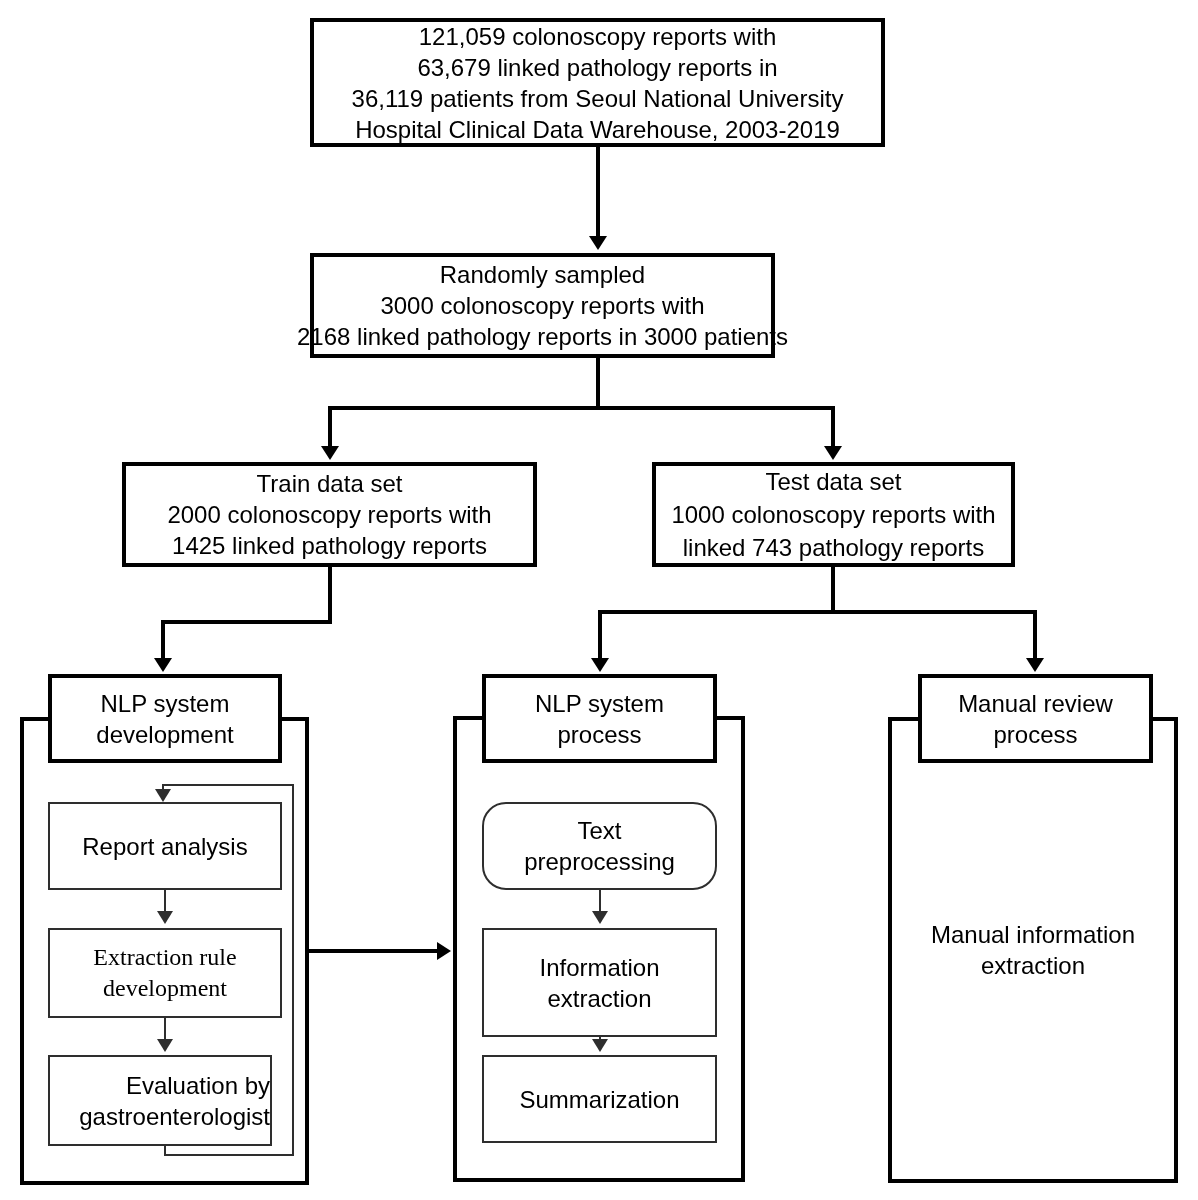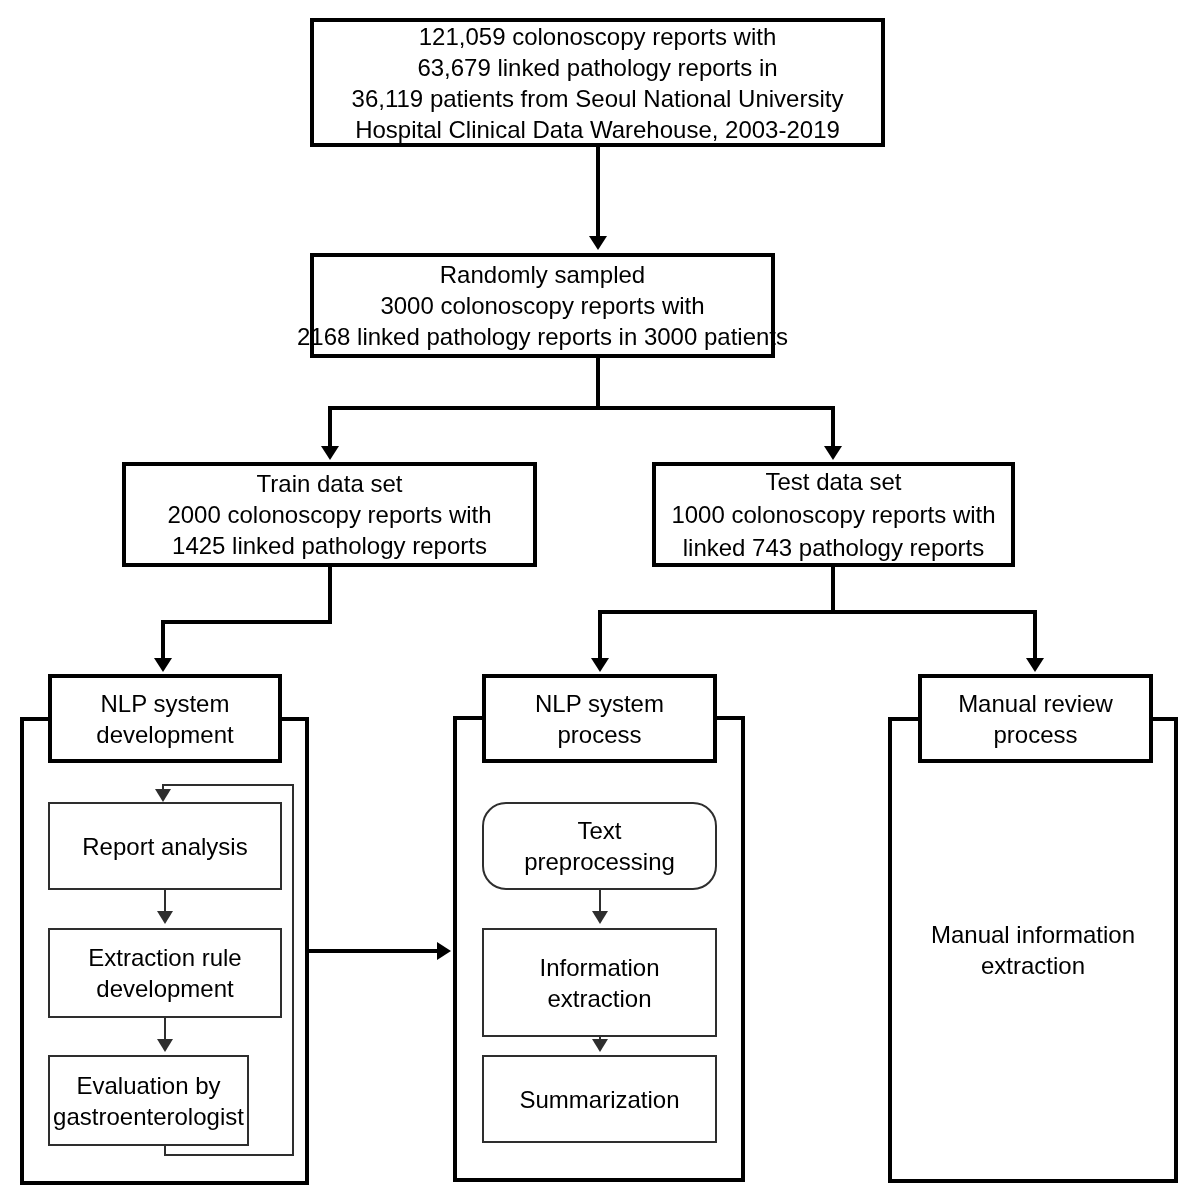--- a/index.html
+++ b/index.html
@@ -128,26 +128,26 @@
 
   <div class="box thick" style="left:918px; top:674px; width:235px; height:89px;">
     <div class="ln">Manual review</div>
     <div class="ln">process</div>
   </div>
 
   <div class="box thin" style="left:48px; top:802px; width:234px; height:88px;">
     <div class="ln">Report analysis</div>
   </div>
 
-  <div class="box thin" style="left:48px; top:928px; width:234px; height:90px;">
+  <div class="box thin" style="left:48px; top:928px; width:234px; height:90px;font-family:Liberation Serif, serif;">
     <div class="ln">Extraction rule</div>
     <div class="ln">development</div>
   </div>
 
-  <div class="box thin" style="left:48px; top:1055px; width:201px; height:91px;">
+  <div class="box thin" style="left:48px; top:1055px; width:224px; height:91px;align-items:flex-end;">
     <div class="ln">Evaluation by</div>
     <div class="ln">gastroenterologist</div>
   </div>
 
   <div class="box thin" style="left:482px; top:802px; width:235px; height:88px;border-radius:24px;">
     <div class="ln">Text</div>
     <div class="ln">preprocessing</div>
   </div>
 
   <div class="box thin" style="left:482px; top:928px; width:235px; height:109px;">

